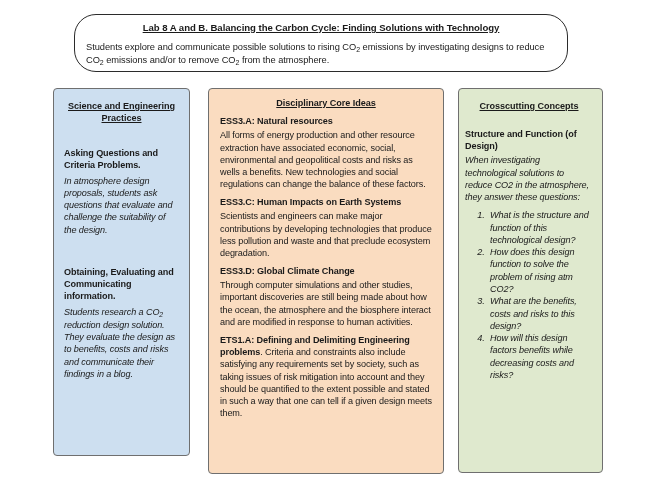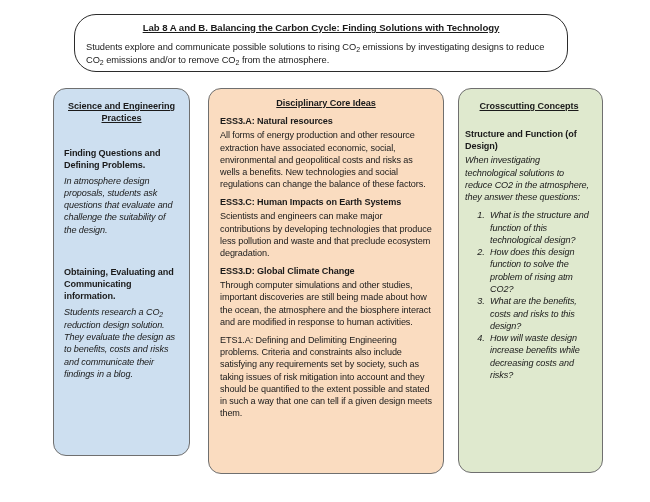--- a/index.html
+++ b/index.html
@@ -52,21 +52,21 @@
     font-size: 7px;
     vertical-align: baseline;
     position: relative;
     top: 2px;
   }
 
   
   .col {
     position: absolute;
     box-sizing: border-box;
-    border-radius: 13px;
+    border-radius: 4px;
     border: 1.1px solid #6f6f6f;
     overflow: hidden;
   }
   .col-blue {
     left: 53px;
     top: 88px;
     width: 137px;
     height: 368px;
     background: #cddff0;
     padding: 11px 10px 0 10px;
@@ -119,21 +119,21 @@
 
   
   .blue-gap-a { height: 22px; }
   .blue-gap-b { height: 30px; }
   .blue-head { margin-bottom: 4px; }
 
   
   .orange-block { margin-top: 6px; }
   .orange-block .sec-head { margin-bottom: 2px; }
   .orange-inline-head {
-    font-weight: normal;
+    font-weight: bold;
   }
 
   
   .green-gap { height: 16px; }
   .green-head { margin-bottom: 2px; }
   ol.q-list {
     margin: 6px 0 0 0;
     padding-left: 22px;
     font-size: 9.1px;
     line-height: 12.3px;
@@ -154,21 +154,21 @@
     <div class="header-title">Lab 8 A and B. Balancing the Carbon Cycle: Finding Solutions with Technology</div>
     <div class="header-sub">
       <span>Students explore and communicate possible solutions to rising  CO</span><sub>2</sub><span> emissions by investigating</span>
       <span>designs to reduce CO</span><sub>2</sub><span> emissions  and/or to remove CO</span><sub>2</sub><span> from the atmosphere.</span>
     </div>
   </div>
 
   <div class="col col-blue">
     <div class="col-heading">Science and Engineering Practices</div>
     <div class="blue-gap-a"></div>
-    <div class="sec-head blue-head">Finding Questions and Defining Problems.</div>
+    <div class="sec-head blue-head">Asking Questions and Criteria Problems.</div>
     <div class="sec-body italic">In atmosphere design proposals, students ask questions that evaluate and challenge the suitability of the design.</div>
     <div class="blue-gap-b"></div>
     <div class="sec-head blue-head">Obtaining, Evaluating and Communicating information.</div>
     <div class="sec-body italic"><span>Students research a CO</span><sub>2</sub><span> reduction design solution. They evaluate the design as to benefits, costs and risks and communicate their findings in a blog.</span></div>
   </div>
 
   <div class="col col-orange">
     <div class="col-heading">Disciplinary Core Ideas</div>
 
     <div class="orange-block">
@@ -193,17 +193,17 @@
 
   <div class="col col-green">
     <div class="col-heading">Crosscutting Concepts</div>
     <div class="green-gap"></div>
     <div class="sec-head green-head">Structure and Function (of Design)</div>
     <div class="sec-body italic">When investigating technological  solutions to reduce CO2 in the atmosphere, they  answer these questions:</div>
     <ol class="q-list">
       <li>What is the structure and function of this technological design?</li>
       <li>How does this design function  to solve the problem of  rising atm CO2?</li>
       <li>What are the benefits, costs and risks to this design?</li>
-      <li>How will waste design increase benefits while decreasing costs and risks?</li>
+      <li>How will this design factors benefits while decreasing costs and risks?</li>
     </ol>
   </div>
 
 </div>
 
 </body></html>

